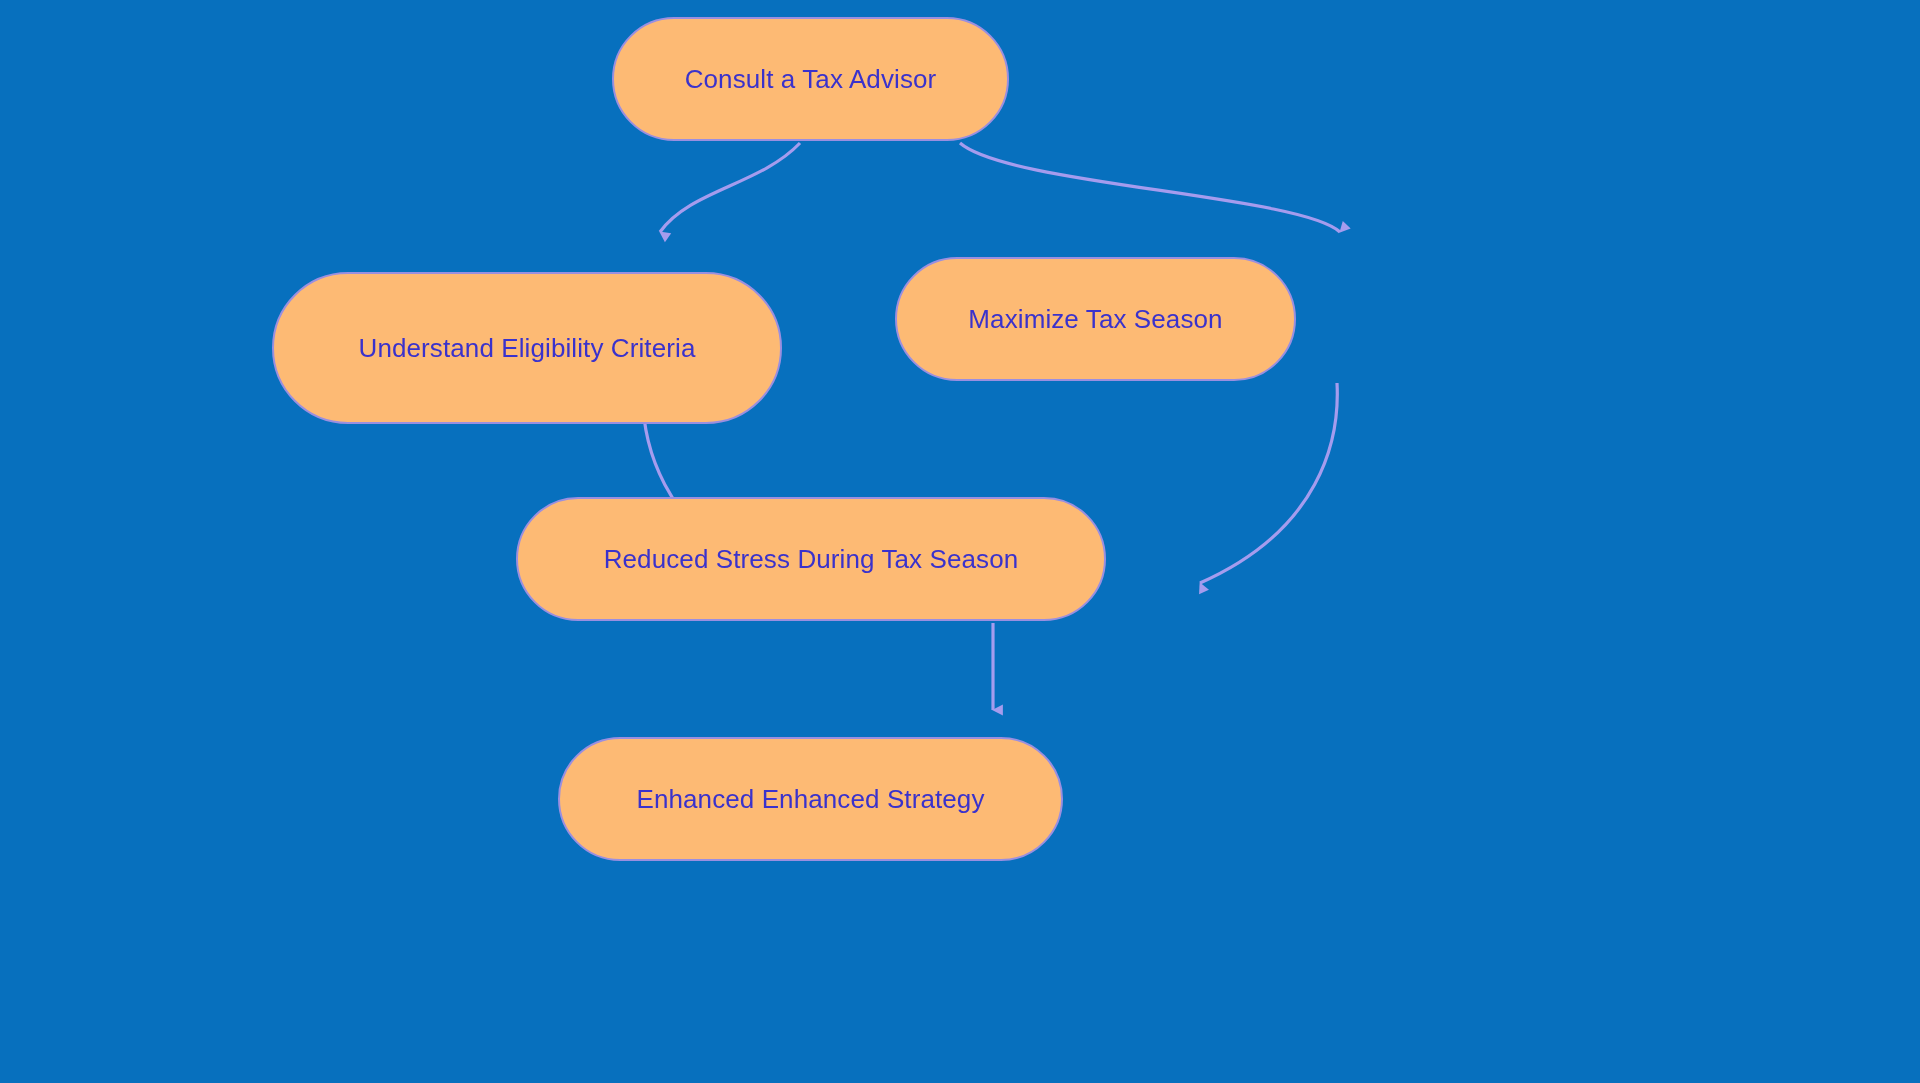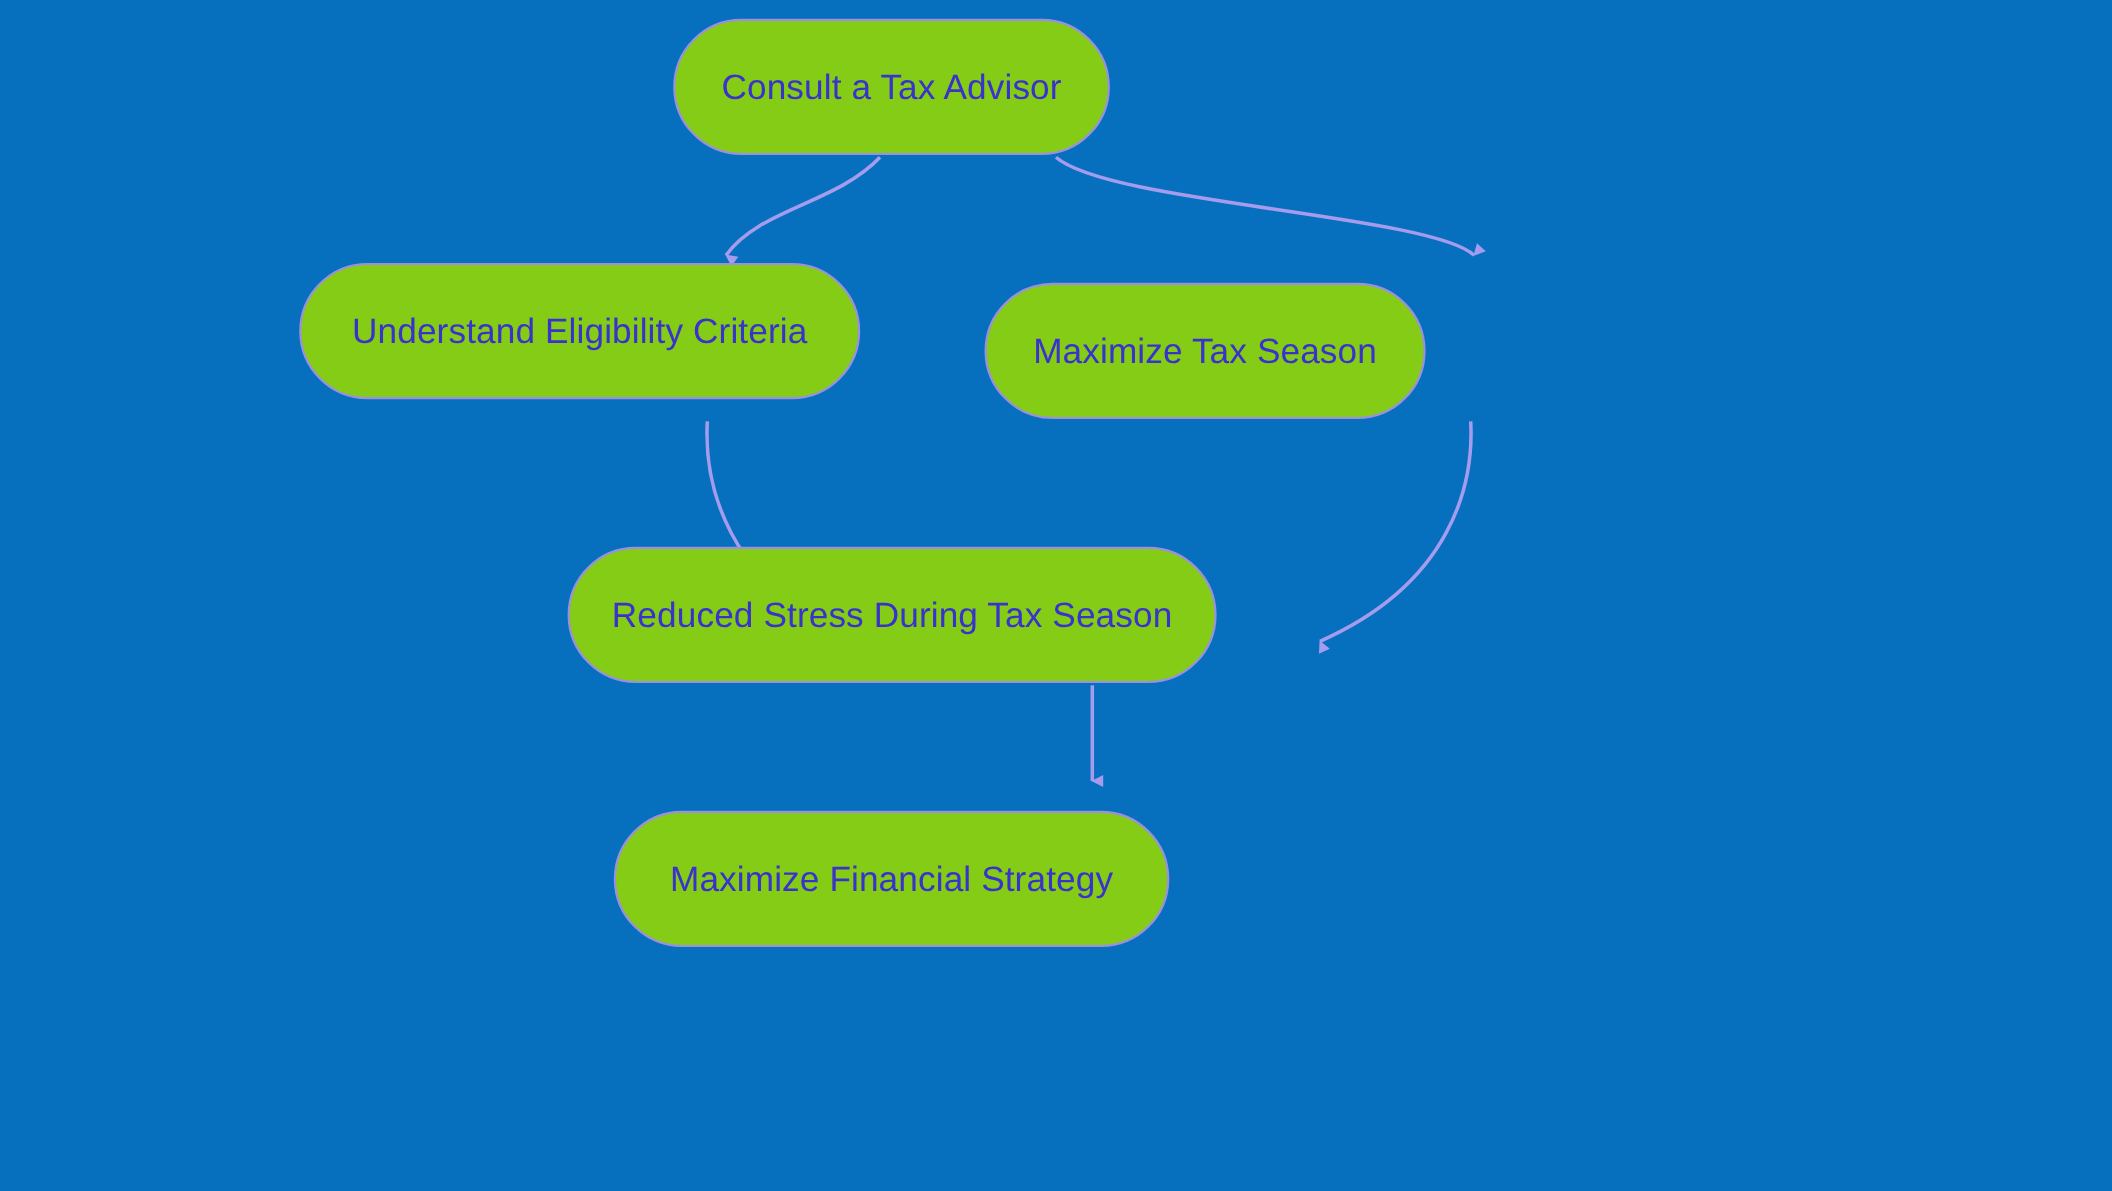--- a/index.html
+++ b/index.html
@@ -25,39 +25,39 @@
     width: 1920px;
     height: 1083px;
     pointer-events: none;
   }
   .node {
     position: absolute;
     box-sizing: border-box;
     display: flex;
     align-items: center;
     justify-content: center;
-    background: #84cc16;
+    background: #fdba74;
     border: 2px solid #9a8fe0;
     border-radius: 999px;
     color: #3a32cc;
-    font-size: 32px;
+    font-size: 26px;
     font-weight: 400;
     letter-spacing: 0.1px;
     white-space: nowrap;
     font-family: "Liberation Sans", sans-serif;
   }
   .node-label {
     display: block;
     line-height: 1;
   }
   #node-consult-a-tax-advisor {
     left: 612px;  top: 17px;  width: 397px; height: 124px;
   }
   #node-understand-eligibility-criteria {
-    left: 272px;  top: 239px; width: 510px; height: 124px;
+    left: 272px;  top: 272px; width: 510px; height: 152px;
   }
   #node-maximize-tax-savings {
     left: 895px;  top: 257px; width: 401px; height: 124px;
   }
   #node-reduced-stress-during-tax-season {
     left: 516px;  top: 497px; width: 590px; height: 124px; align-items: center;
   }
   #node-enhanced-financial-strategy {
     left: 558px;  top: 737px; width: 505px; height: 124px;
   }
@@ -97,16 +97,16 @@
 
   <div class="node" id="node-maximize-tax-savings">
     <span class="node-label">Maximize Tax Season</span>
   </div>
 
   <div class="node" id="node-reduced-stress-during-tax-season">
     <span class="node-label">Reduced Stress During Tax Season</span>
   </div>
 
   <div class="node" id="node-enhanced-financial-strategy">
-    <span class="node-label">Maximize Financial Strategy</span>
+    <span class="node-label">Enhanced Enhanced Strategy</span>
   </div>
 
 </div>
 
 </body></html>

